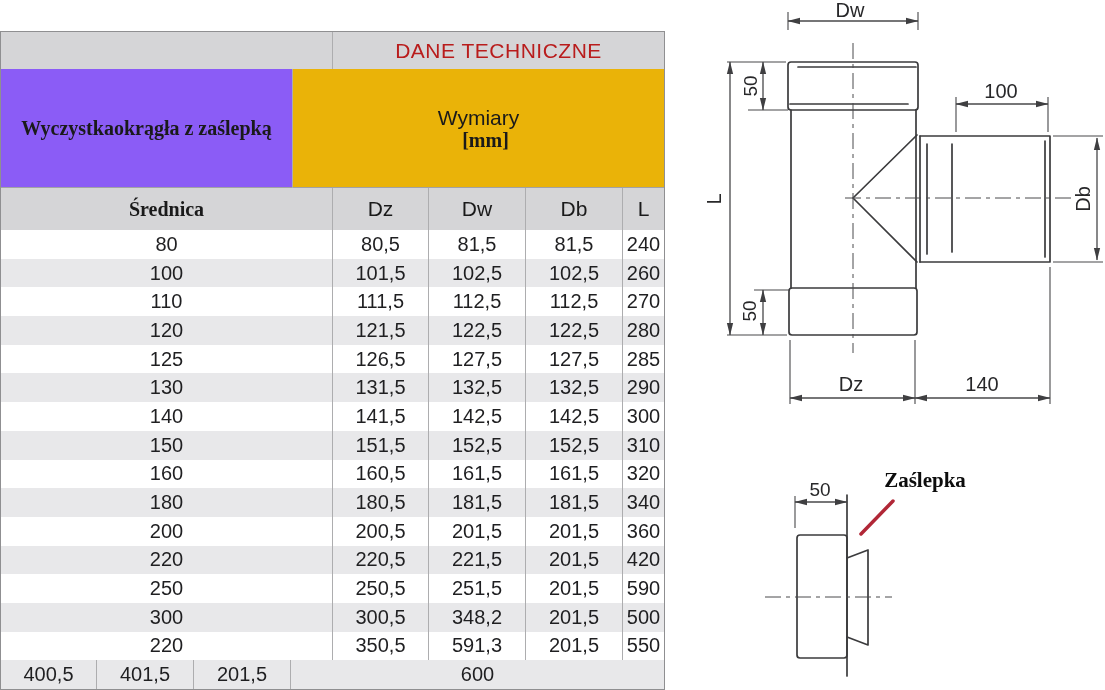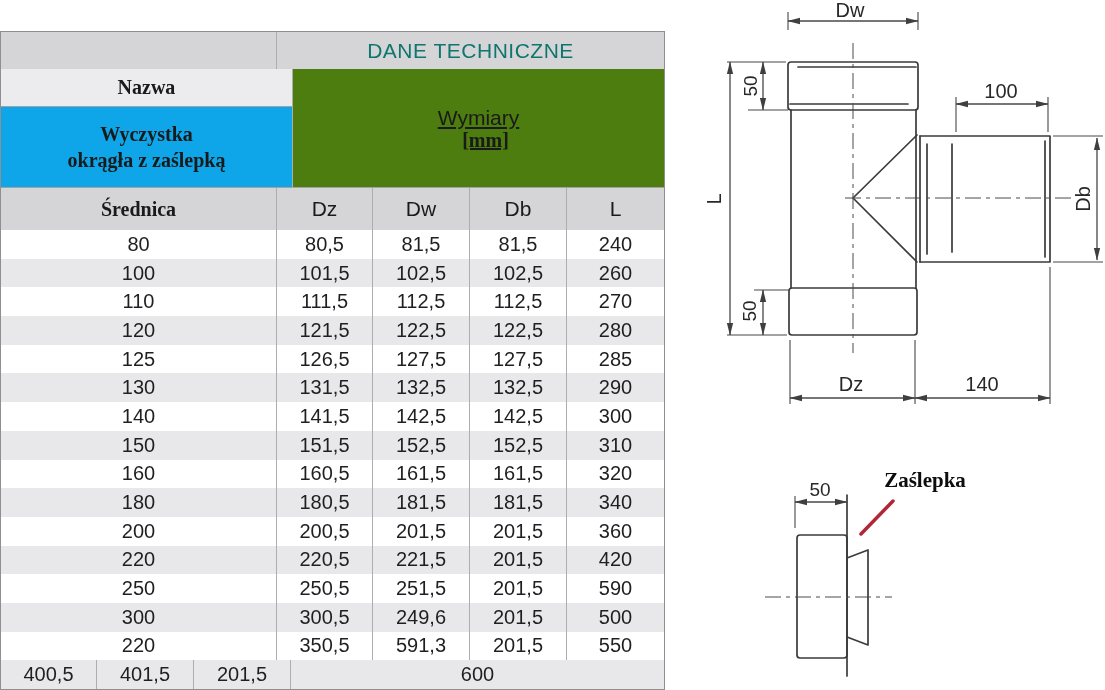--- a/index.html
+++ b/index.html
@@ -11,33 +11,33 @@
               border:1px solid #8f8f91;box-sizing:border-box;display:flex;flex-direction:column;
               background:#fff;}
   .spec-table *{box-sizing:border-box;}
   .cell{display:flex;align-items:center;justify-content:center;}
   .br{border-right:1px solid #adadaf;}
   .bb{border-bottom:1px solid #a2a2a4;}
   .gray{background:#d5d5d7;}
   .lightgray{background:#ececee;}
 
   .r-title{height:37px;display:flex;flex:none;}
-  .c1{width:276px;flex:none;}
+  .c1{width:332px;flex:none;}
   .c2{width:96px;flex:none;}
   .c3{width:97px;flex:none;}
   .c4{width:97px;flex:none;}
   .c5{flex:1;}
-  .table-title{font-size:21px;letter-spacing:.5px;color:#0f766e;}
+  .table-title{font-size:21px;letter-spacing:.5px;color:#b91c1c;}
 
   .hgroup{height:119px;display:flex;flex:none;}
   .leftcol{width:292px;flex:none;display:flex;flex-direction:column;border-right:1px solid #adadaf;}
   .serif{font-family:"Liberation Serif",serif;font-weight:bold;}
   .nazwa{height:38px;flex:none;font-size:20px;}
-  .product{flex:1;flex-direction:column;font-size:20px;line-height:26px;text-align:center;background:#0ea5e9;}
-  .wymiary{flex:1;flex-direction:column;background:#4d7c0f;text-decoration:underline;}
+  .product{flex:1;flex-direction:row;font-size:20px;line-height:26px;text-align:center;background:#8b5cf6;}
+  .wymiary{flex:1;flex-direction:column;background:#eab308;}
   .wym1{font-size:21px;line-height:23px;}
   .wym2{font-family:"Liberation Serif",serif;font-weight:bold;font-size:20px;line-height:22px;margin-left:14px;}
 
   .r-cols{height:42px;display:flex;flex:none;font-size:21px;}
   .srednica{font-size:20px;}
 
   .tbody{flex:1;display:flex;flex-direction:column;}
   .trow{flex:1;display:flex;}
   .trow.alt{background:#e8e8ea;}
   .cell.d{font-size:20px;color:#1f1f21;}
@@ -59,21 +59,20 @@
 
   <div class="spec-table">
 
     <div class="r-title">
       <div class="cell c1 gray br"></div>
       <div class="cell c5 gray table-title">DANE TECHNICZNE</div>
     </div>
 
     <div class="hgroup">
       <div class="leftcol">
-        <div class="cell nazwa lightgray bb serif">Nazwa</div>
         <div class="cell product serif bb">
           <div>Wyczystka</div>
           <div>okrągła z zaślepką</div>
         </div>
       </div>
       <div class="cell wymiary bb">
         <div class="wym1">Wymiary</div>
         <div class="wym2">[mm]</div>
       </div>
     </div>
@@ -174,21 +173,21 @@
         <div class="trow">
           <div class="cell d c1 br">250</div>
           <div class="cell d c2 br">250,5</div>
           <div class="cell d c3 br">251,5</div>
           <div class="cell d c4 br">201,5</div>
           <div class="cell d c5">590</div>
         </div>
         <div class="trow alt">
           <div class="cell d c1 br">300</div>
           <div class="cell d c2 br">300,5</div>
-          <div class="cell d c3 br">249,6</div>
+          <div class="cell d c3 br">348,2</div>
           <div class="cell d c4 br">201,5</div>
           <div class="cell d c5">500</div>
         </div>
         <div class="trow">
           <div class="cell d c1 br">220</div>
           <div class="cell d c2 br">350,5</div>
           <div class="cell d c3 br">591,3</div>
           <div class="cell d c4 br">201,5</div>
           <div class="cell d c5">550</div>
         </div>

